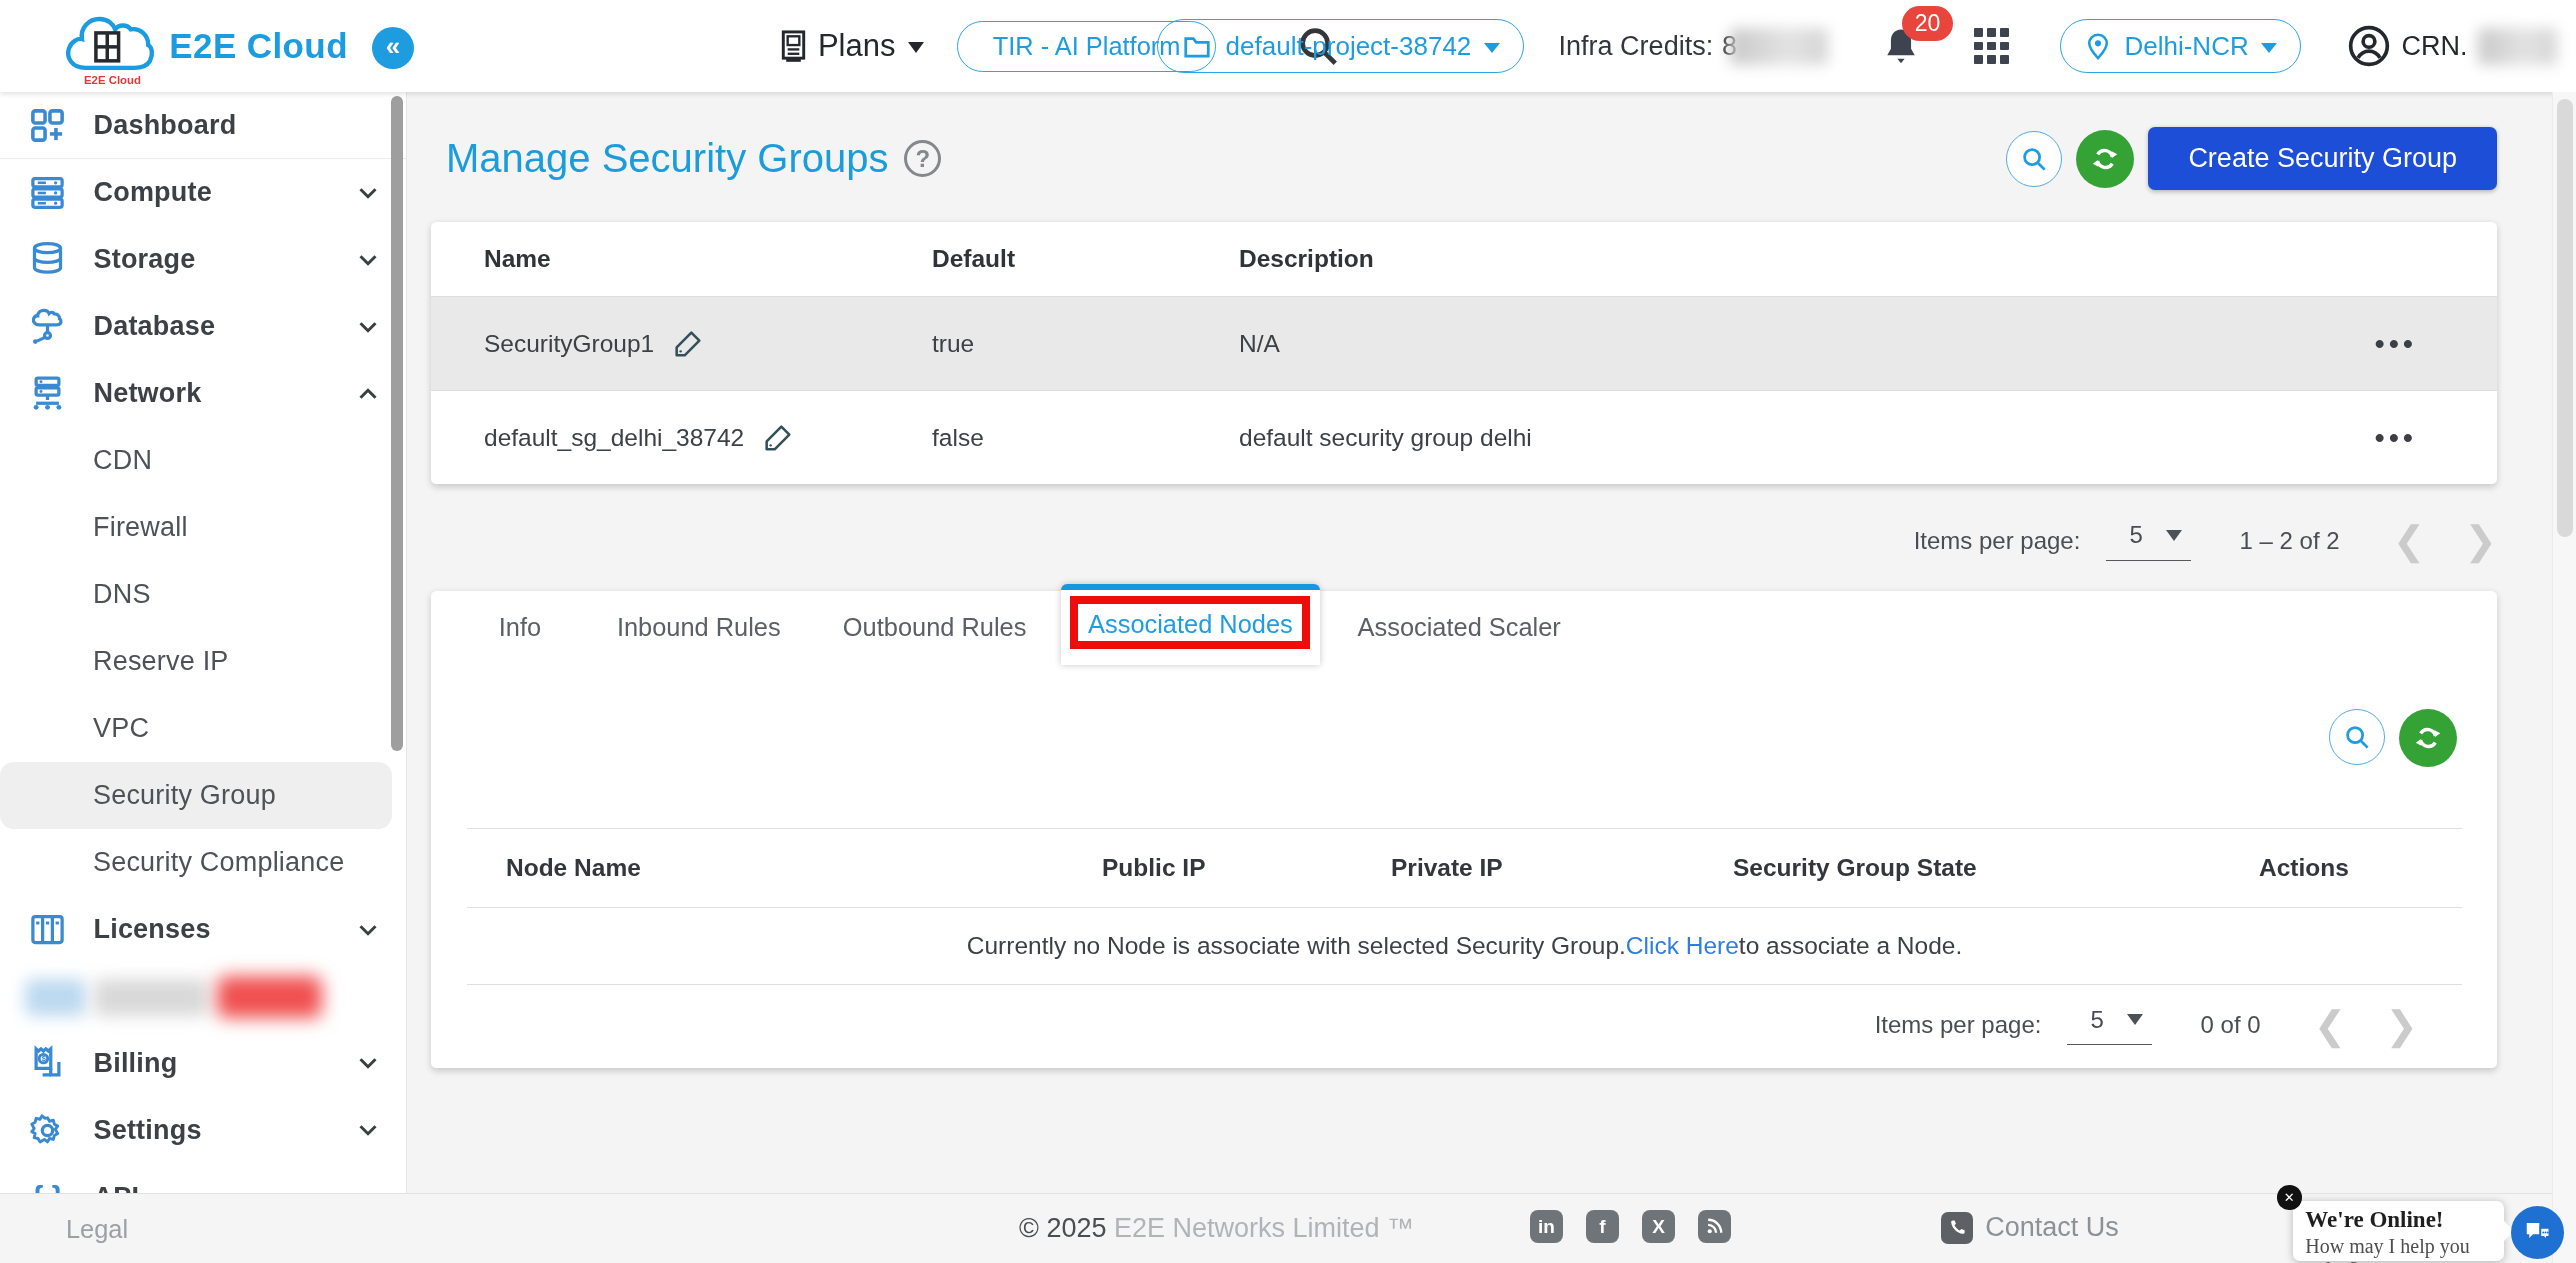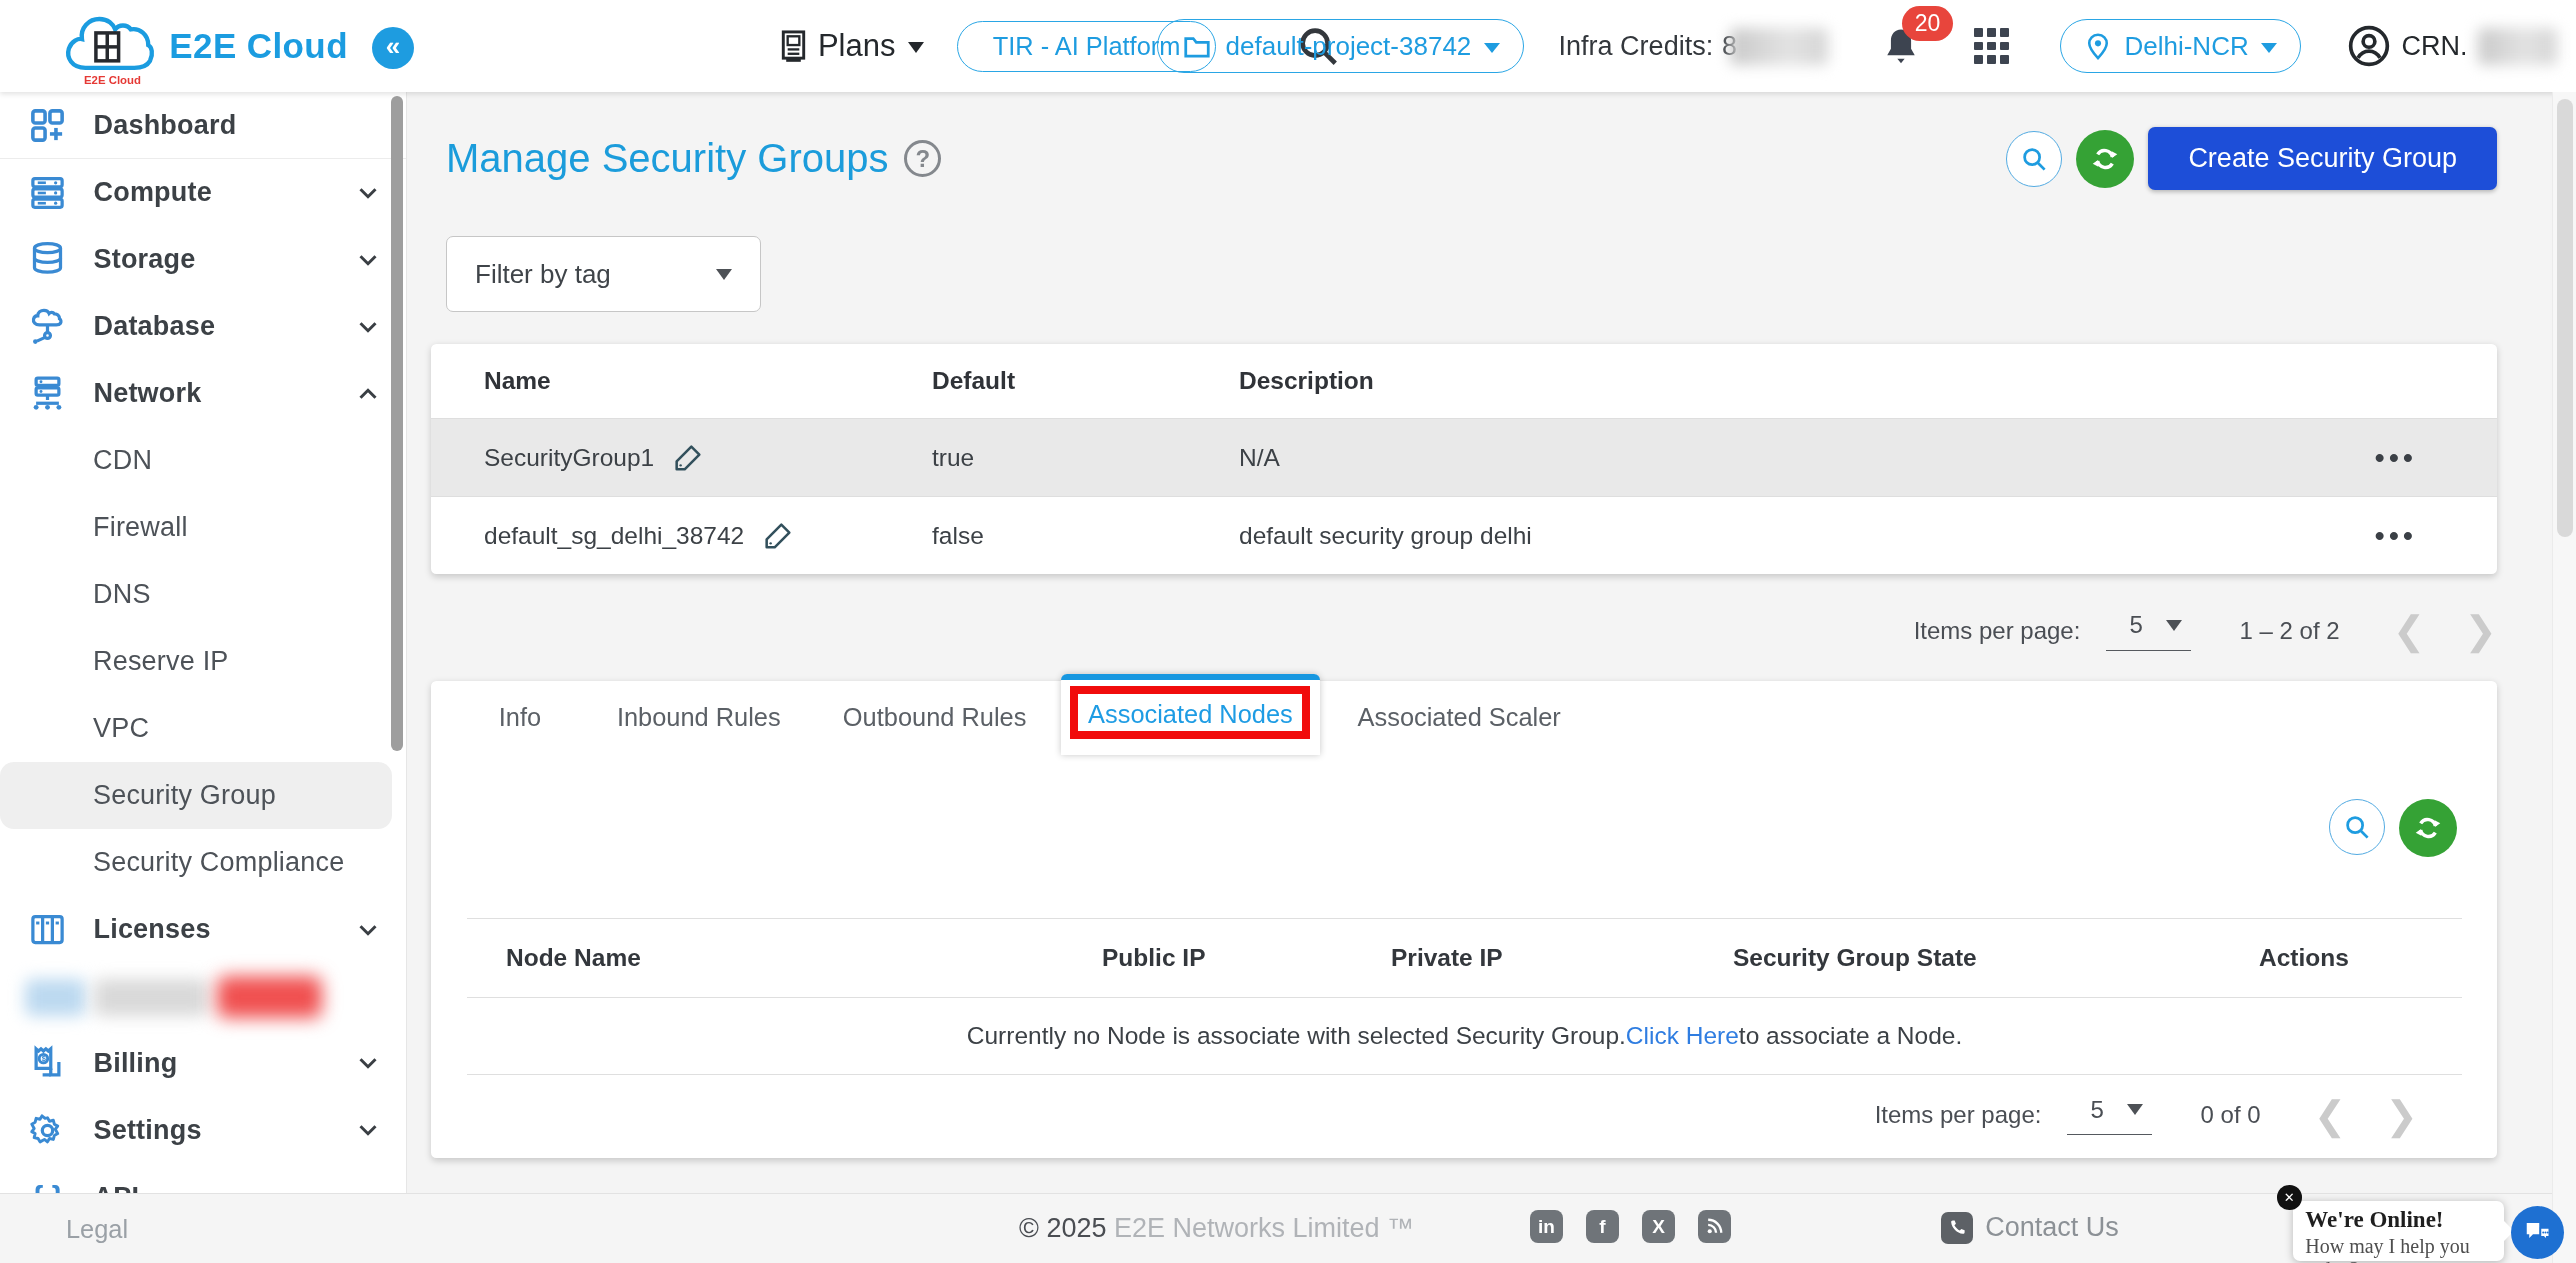--- a/index.html
+++ b/index.html
@@ -71,21 +71,21 @@
                 margin:46px 0 0 39px; display:flex; align-items:center; padding:0 28px; }
   .filter-label { font-size:26px; color:#3f4449; flex:1; }
   .caret-gray { width:0; height:0; border-left:8.8px solid transparent; border-right:8.8px solid transparent;
                 border-top:11.4px solid #4d5156; }
 
   .card { background:#fff; border-radius:5.3px; box-shadow:0 2.6px 7px rgba(0,0,0,.18); }
   .groups-card { margin:32px 54px 0 24px; }
   .g-row { display:grid; grid-template-columns:501px 307px 1fr 202px; align-items:center; }
   .g-head { height:74px; font-weight:bold; font-size:24.5px; color:#303338; }
   .g-row > div:first-child { padding-left:53px; }
-  .g-body { height:78px; font-size:24.5px; color:#3c4146; border-top:1.8px solid #dedede; }
+  .g-body { height:94px; font-size:24.5px; color:#3c4146; border-top:1.8px solid #dedede; }
   .g-sel { background:#e9e9e9; }
   .name-cell { display:flex; align-items:center; gap:17.5px; }
   .dots { font-size:28px; font-weight:bold; color:#3b4046; letter-spacing:4.4px; justify-self:center; cursor:pointer; }
 
   .pager { display:flex; align-items:center; justify-content:flex-end; font-size:24px; color:#4a4e54; }
   .pager-1 { margin:37px 54px 0 0; }
   .per-page-select { display:flex; align-items:center; gap:23px; border-bottom:1.8px solid #55595e;
                      padding:0 8.8px 10.5px 23px; margin-left:26px; cursor:pointer; }
   .pager-range { margin-left:49px; }
   .pager-nav { display:flex; gap:39px; margin-left:53px; }
@@ -443,24 +443,20 @@
             <path d="M6.5 13.5 A6 6 0 0 0 17.5 15.5" fill="none" stroke="#fff" stroke-width="2.6"></path>
             <path d="M17.5 10.5 A6 6 0 0 0 6.5 8.5" fill="none" stroke="#fff" stroke-width="2.6"></path>
             <polygon points="17,6.2 21.2,8.4 17.2,11.2" fill="#fff"></polygon>
             <polygon points="7,17.8 2.8,15.6 6.8,12.8" fill="#fff"></polygon>
           </svg>
       </div>
       <button class="create-btn">Create Security Group</button>
     </div>
   </div>
 
-  <div class="filter-box">
-    <span class="filter-label">Filter by tag</span>
-    <span class="caret-gray"></span>
-  </div>
 
   <div class="card groups-card">
     <div class="g-row g-head">
       <div>Name</div>
       <div>Default</div>
       <div>Description</div>
       <div></div>
     </div>
     <div class="g-row g-body g-sel">
       <div class="name-cell">

